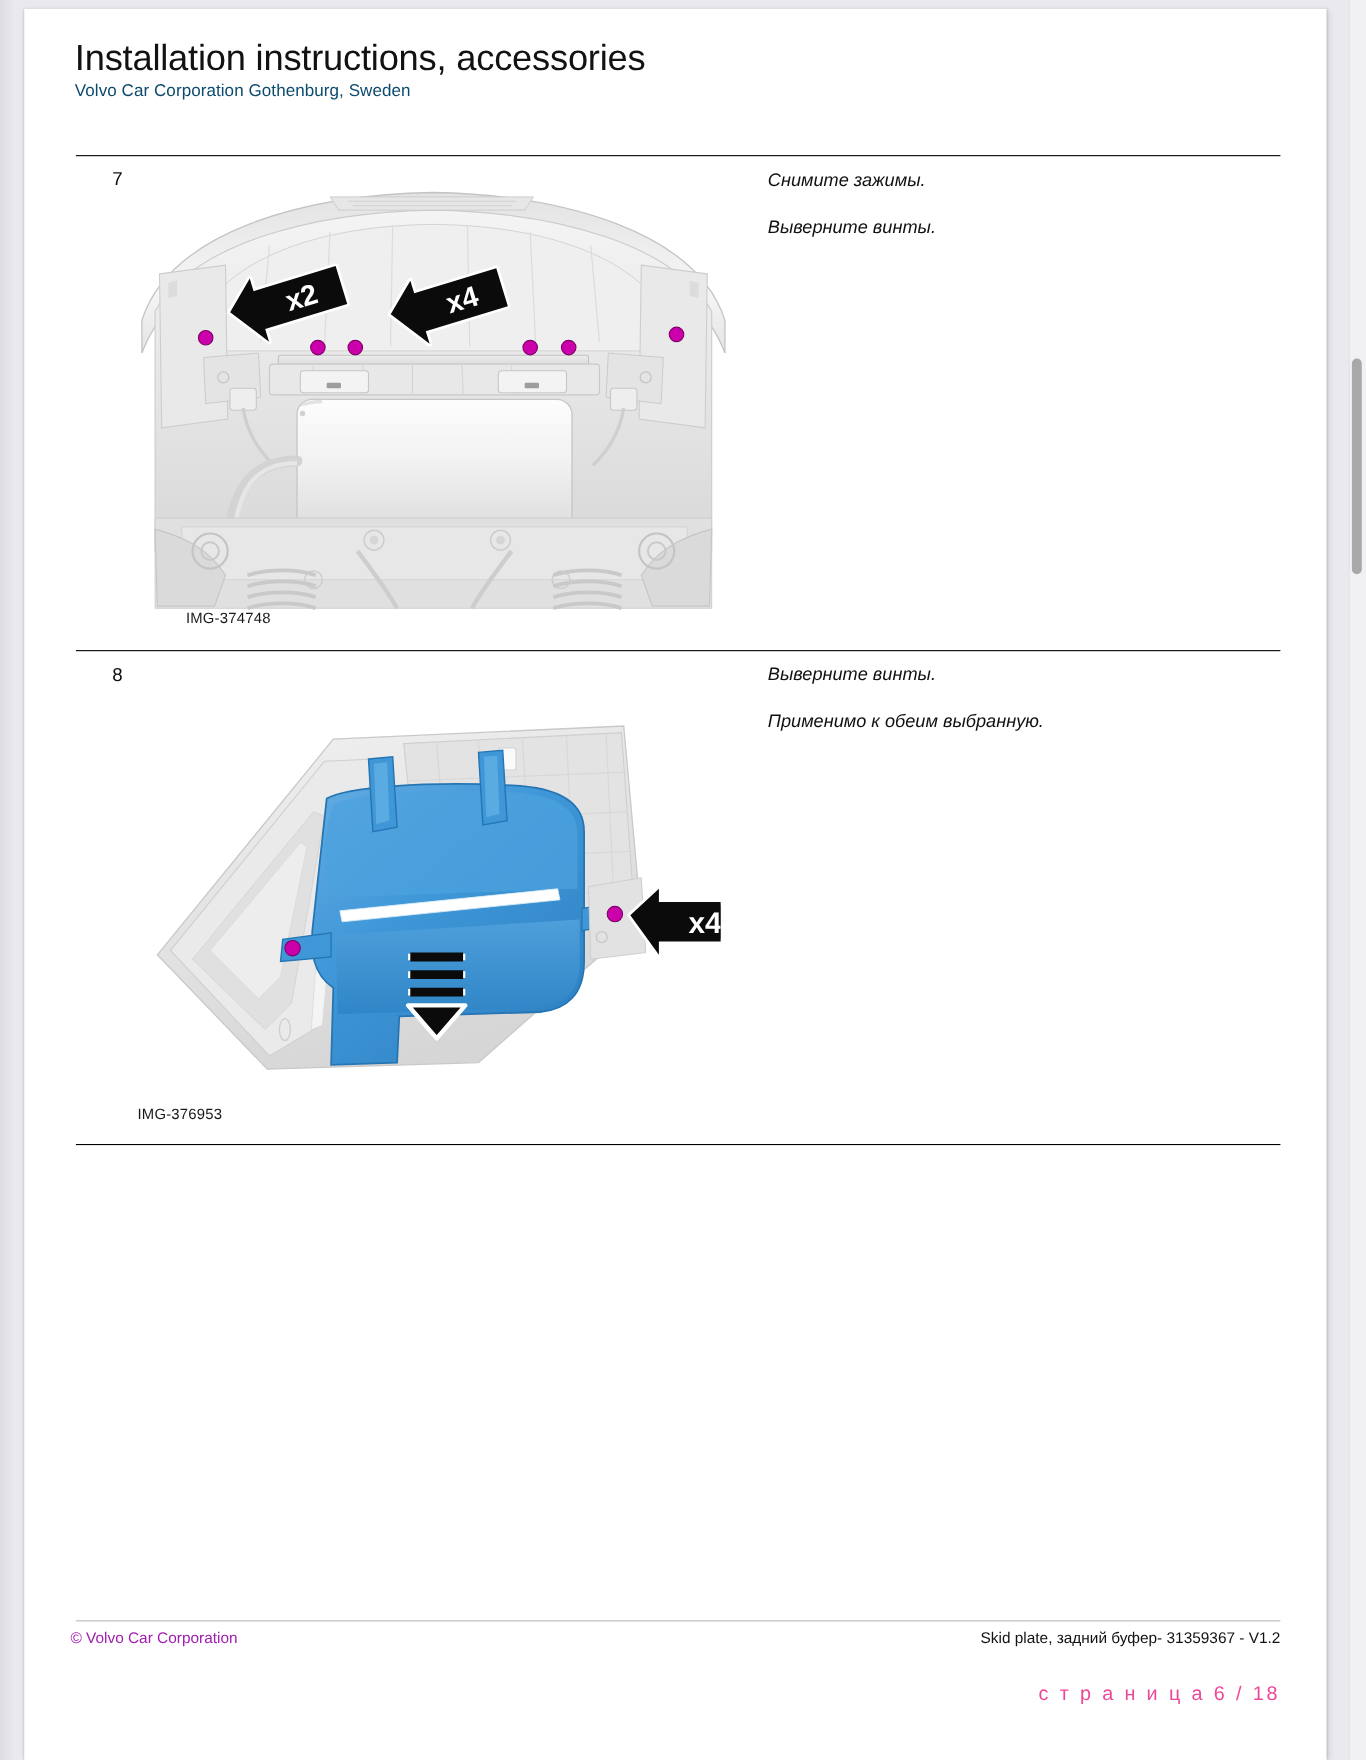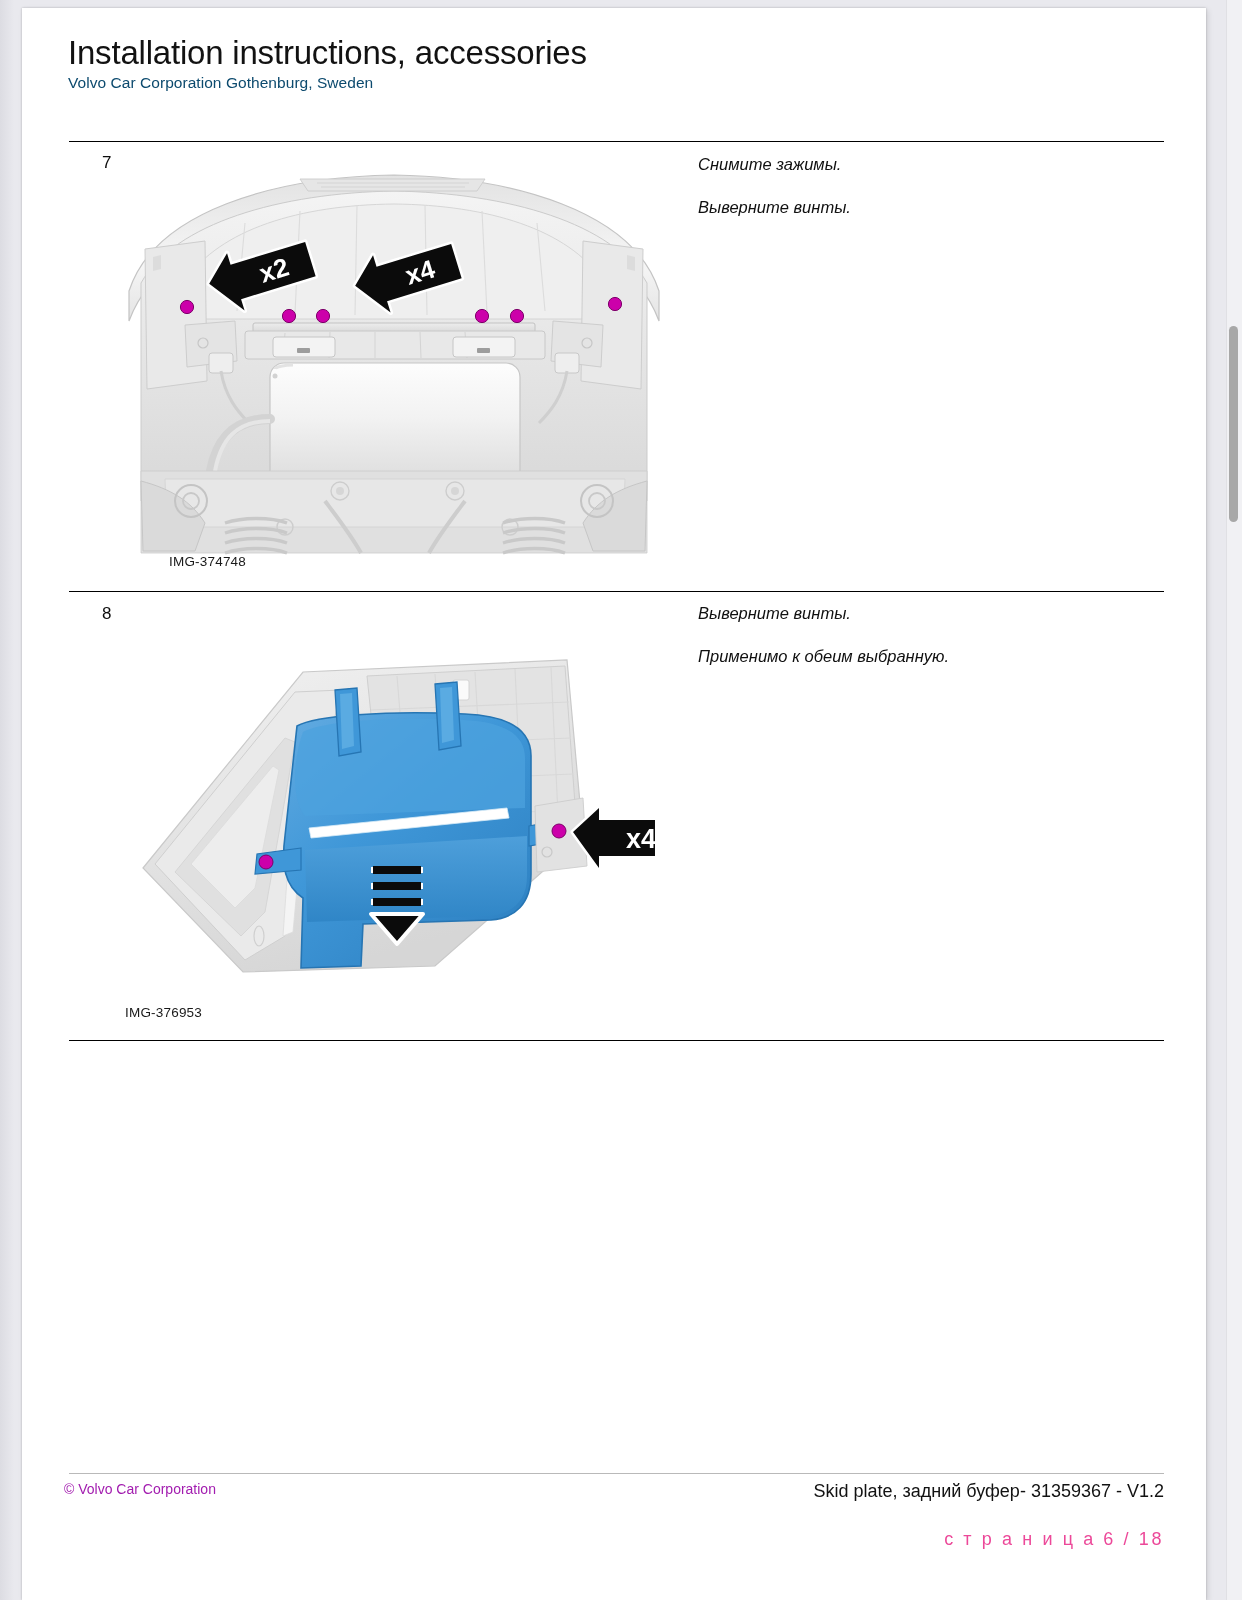--- a/index.html
+++ b/index.html
@@ -103,21 +103,21 @@
   #step8 .textcol { top: 595px; }
 
   
   #footer { position: absolute; left: 0; top: 0; width: 100%; }
   #footer .copyright {
     position: absolute; left: 42px; top: 1473px;
     font-size: 14px; color: #a21caf;
   }
   #footer .docref {
     position: absolute; right: 42px; top: 1473px;
-    font-size: 18px; color: #121212; text-align: right;
+    font-size: 14px; color: #121212; text-align: right;
     white-space: nowrap;
   }
   #footer .pagenum {
     position: absolute; right: 42px; top: 1521px;
     font-size: 18px; color: #ec4899;
     letter-spacing: 2.6px;
     white-space: nowrap;
   }
   
   #scrollbar-track {

